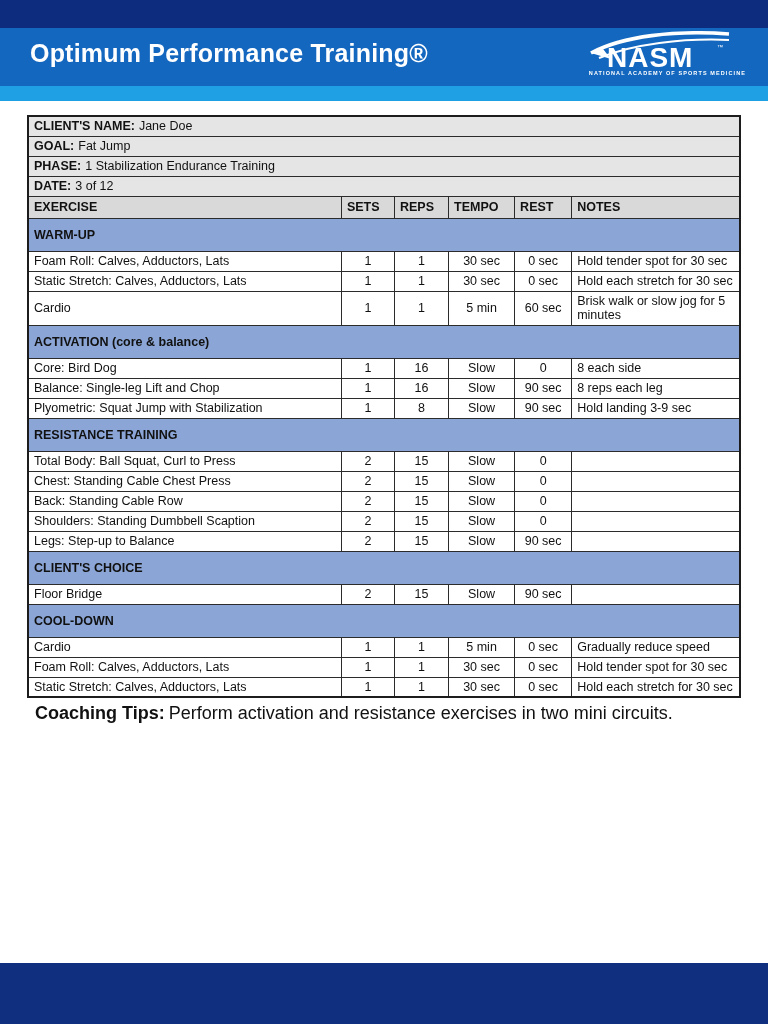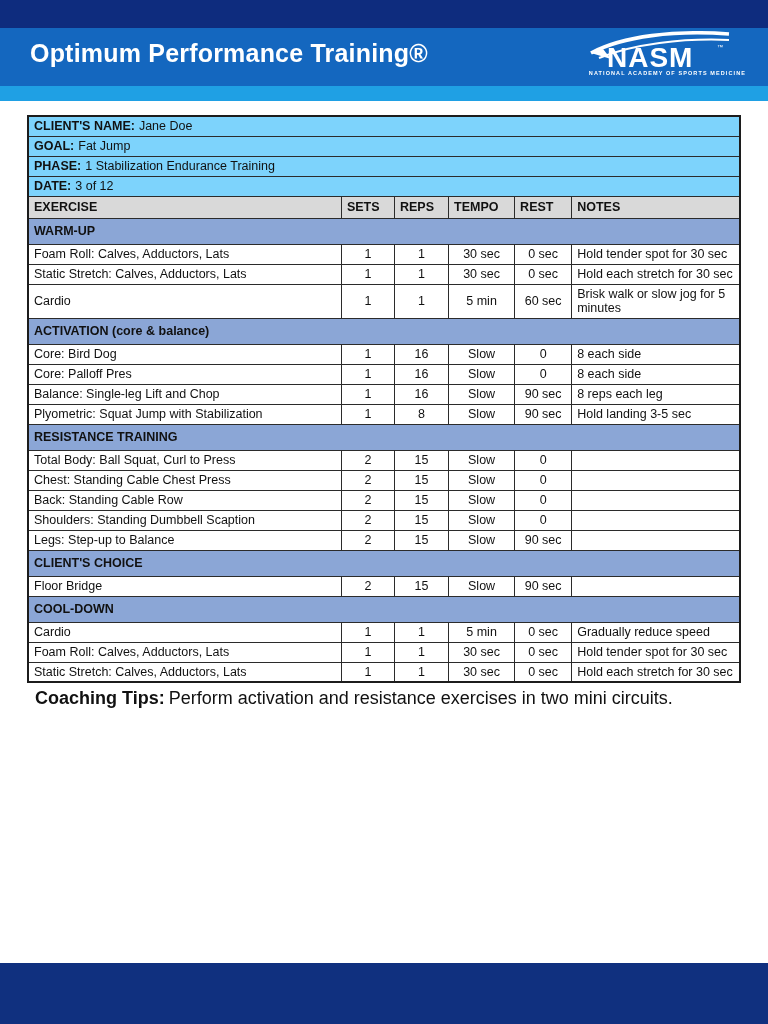--- a/index.html
+++ b/index.html
@@ -39,40 +39,40 @@
     border: 2px solid #1c1c1c;
   }
   table.workout td, table.workout th {
     border: 1px solid #2b2b2b;
     font-size: 12.5px;
     padding: 2px 5px;
     vertical-align: middle;
     overflow: hidden;
   }
   td.info-cell {
-    background: #7dd3fc;
+    background: #e5e5e5;
     font-size: 13px;
     padding: 2px 6px;
     height: 20px;
   }
   td.info-cell .lbl { font-weight: bold; }
   td.info-cell .val { margin-left: 4px; }
   th.col-h {
     background: #d9d9d9;
     font-weight: bold;
     font-size: 13px;
     text-align: left;
     height: 22px;
     padding: 3px 2px;
   }
   td.section-cell {
     background: #8ba6d6;
     font-weight: bold;
     font-size: 13px;
-    height: 26px;
+    height: 33px;
     padding: 2px 6px;
   }
   td.cell { background: #fff; height: 20px; line-height: 14.5px; }
   td.center { text-align: center; }
   
   .coaching-tips {
     margin: 5px 27px 0 35px;
     font-size: 18px;
   }
   .coaching-tips .lbl { font-weight: bold; }
@@ -175,42 +175,34 @@
       </tr>
       <tr>
         <td class="cell">Core: Bird Dog</td>
         <td class="cell center">1</td>
         <td class="cell center">16</td>
         <td class="cell center">Slow</td>
         <td class="cell center">0</td>
         <td class="cell">8 each side</td>
       </tr>
       <tr>
-        <td class="cell">Core: Palloff Pres</td>
+        <td class="cell">Balance: Single-leg Lift and Chop</td>
         <td class="cell center">1</td>
         <td class="cell center">16</td>
         <td class="cell center">Slow</td>
-        <td class="cell center">0</td>
-        <td class="cell">8 each side</td>
-      </tr>
-      <tr>
-        <td class="cell">Balance: Single-leg Lift and Chop</td>
-        <td class="cell center">1</td>
-        <td class="cell center">16</td>
-        <td class="cell center">Slow</td>
         <td class="cell center">90 sec</td>
         <td class="cell">8 reps each leg</td>
       </tr>
       <tr>
         <td class="cell">Plyometric: Squat Jump with Stabilization</td>
         <td class="cell center">1</td>
         <td class="cell center">8</td>
         <td class="cell center">Slow</td>
         <td class="cell center">90 sec</td>
-        <td class="cell">Hold landing 3-5 sec</td>
+        <td class="cell">Hold landing 3-9 sec</td>
       </tr>
       <tr>
         <td colspan="6" class="section-cell">RESISTANCE TRAINING</td>
       </tr>
       <tr>
         <td class="cell">Total Body: Ball Squat, Curl to Press</td>
         <td class="cell center">2</td>
         <td class="cell center">15</td>
         <td class="cell center">Slow</td>
         <td class="cell center">0</td>

